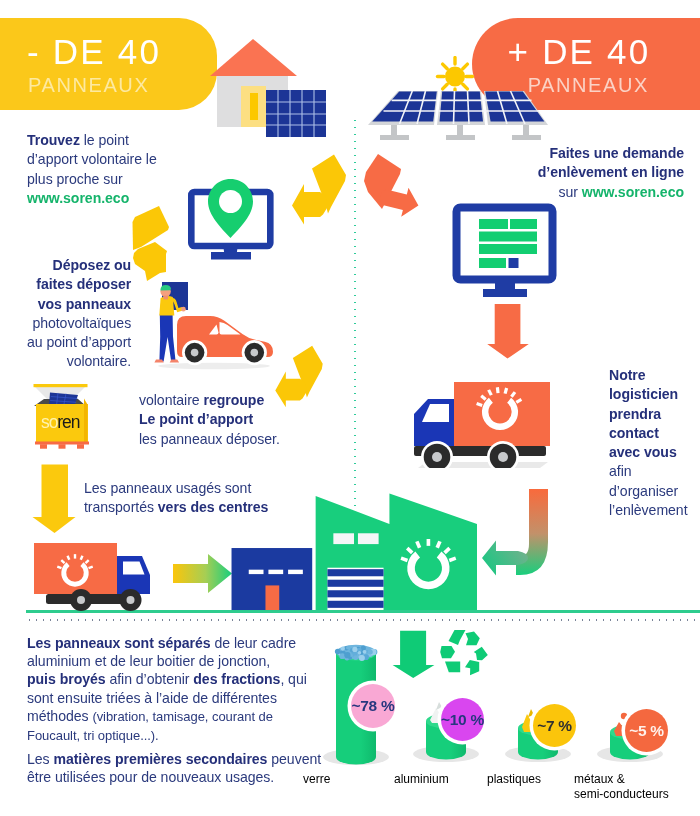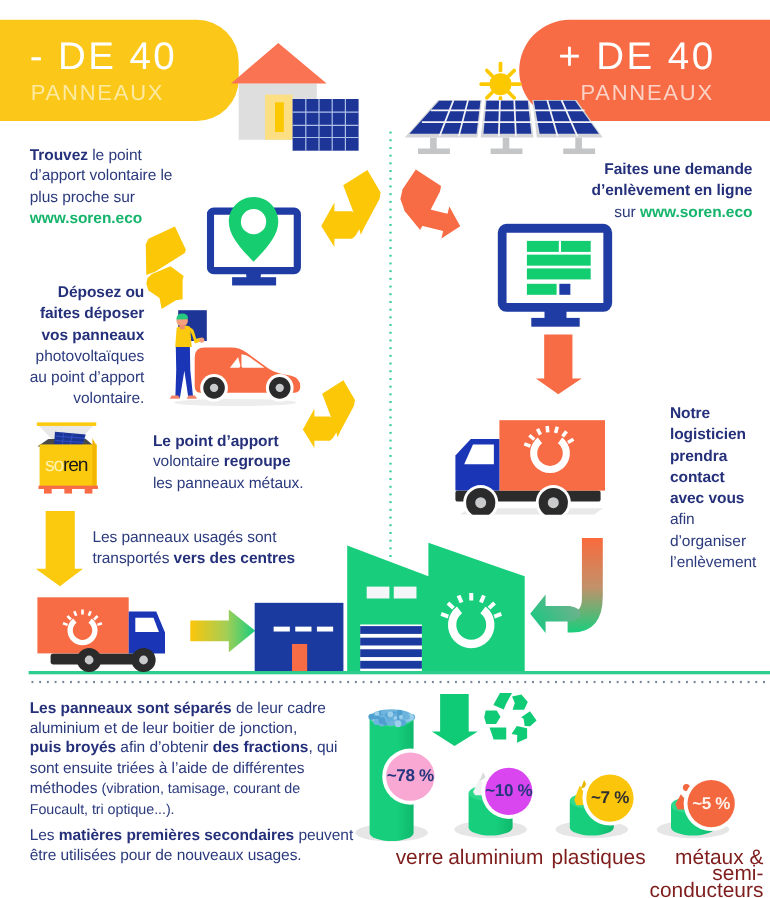--- a/index.html
+++ b/index.html
@@ -26,21 +26,21 @@
   .tx .g{color:#15B46B;font-weight:700;}
   .tx .sm{font-size:13px;}
   .rt{text-align:right;}
   #t-b1,#t-b2{line-height:18.2px;}
   .badge{border-radius:50%;display:flex;align-items:center;justify-content:center;
       box-shadow:0 0 0 3.5px #fff;font-weight:700;white-space:nowrap;letter-spacing:-0.3px;}
   #badge-0{left:351px;top:684px;width:44px;height:44px;background:#f9a8d4;color:#27377E;font-size:15.5px;}
   #badge-1{left:441px;top:698px;width:43px;height:43px;background:#d946ef;color:#27377E;font-size:15.5px;align-items:center;}
   #badge-2{left:533px;top:704px;width:43px;height:43px;background:#FBC50B;color:#303030;font-size:15.5px;}
   #badge-3{left:625px;top:709px;width:43px;height:43px;background:#F4683F;color:#FFF0EA;font-size:15.5px;}
-  .cat{color:#7f1d1d;font-size:19px;line-height:15px;text-align:right;}
+  .cat{color:#000000;font-size:12px;line-height:15px;text-align:left;}
   #cat-0{left:303px;top:772px;width:100px;}
   #cat-1{left:394px;top:772px;width:100px;}
   #cat-2{left:487px;top:772px;width:100px;}
   #cat-3{left:574px;top:772px;width:120px;}
 
   
   #vdots{left:354px;top:117px;width:2px;height:488px;
      background-image:radial-gradient(circle,#2ECC9B 0.9px,transparent 1.1px);
      background-size:2px 7px;}
   #hline{left:26px;top:610px;width:674px;height:3px;background:#2ECC8E;}
@@ -370,23 +370,23 @@
   <div class="abs tx" id="t-l2" style="left:27px;top:256px;text-align:right;">
       <div><b>Déposez ou</b></div>
       <div><b>faites déposer</b></div>
       <div><b>vos panneaux</b></div>
       <div><span>photovoltaïques</span></div>
       <div><span>au point d’apport</span></div>
       <div><span>volontaire.</span></div>
     </div>
 
   <div class="abs tx" id="t-l3" style="left:139px;top:391px;">
+      <div><span>volontaire </span><b>regroupe</b></div>
       <div><b>Le point d’apport</b></div>
-      <div><span>volontaire </span><b>regroupe</b></div>
-      <div><span>les panneaux métaux.</span></div>
+      <div><span>les panneaux déposer.</span></div>
     </div>
 
   <div class="abs tx" id="t-l4" style="left:84px;top:479px;">
       <div><span>Les panneaux usagés sont</span></div>
       <div><span>transportés </span><b>vers des centres</b></div>
     </div>
 
   <div class="abs tx rt" id="t-r1" style="left:470px;top:144px;width:214px;">
       <div><b>Faites une demande</b></div>
       <div><b>d’enlèvement en ligne</b></div>

